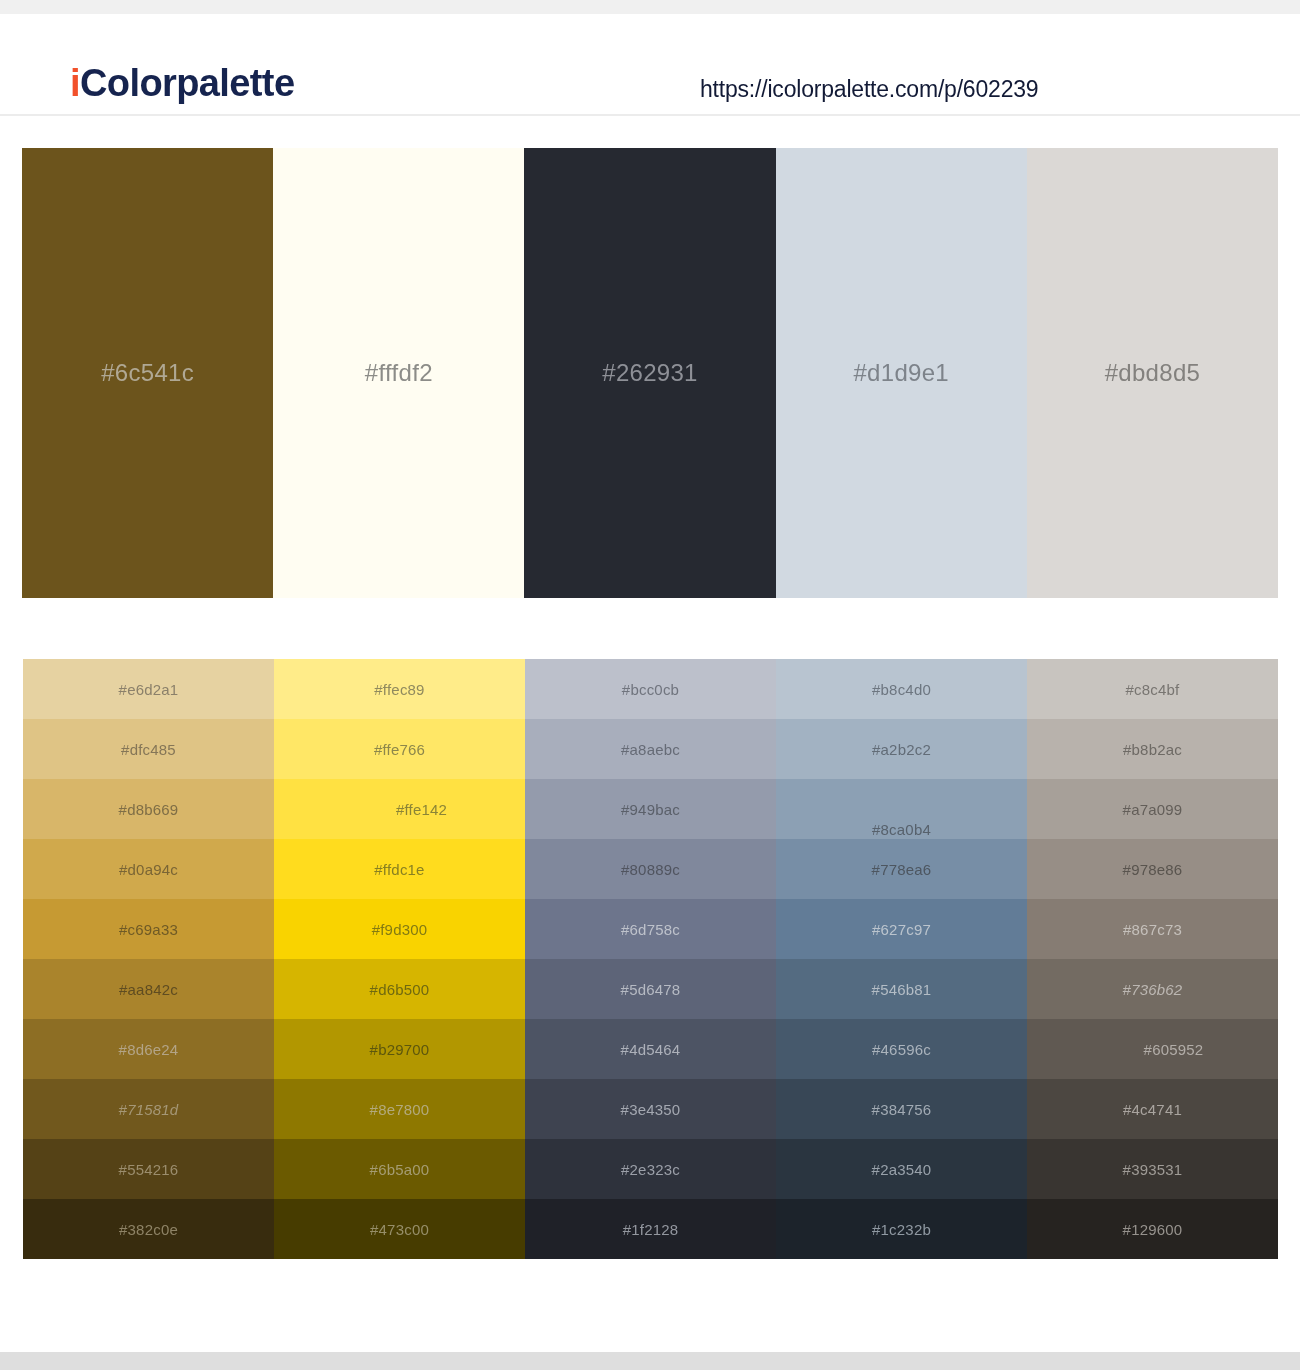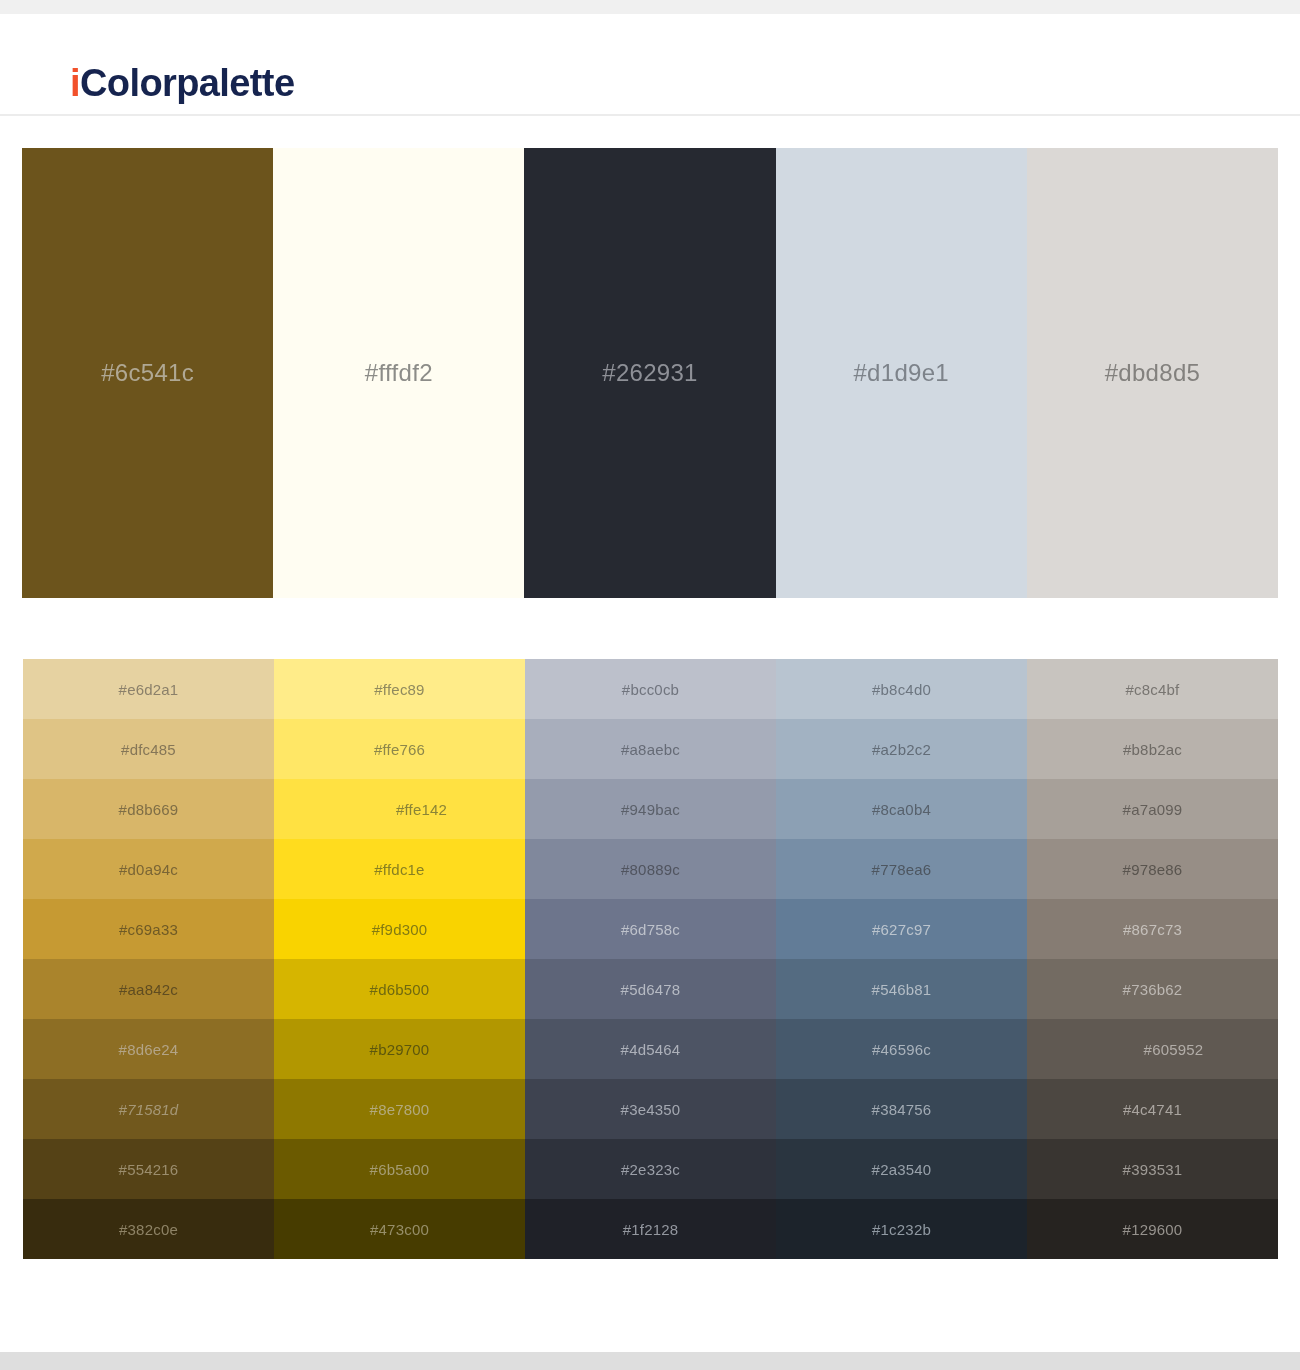--- a/index.html
+++ b/index.html
@@ -103,20 +103,21 @@
 </style>
 </head>
 <body>
 
 <div class="top-strip"></div>
 
 <header class="site-header">
   <div class="logo">
     <span class="logo-i">i</span><span class="logo-rest">Colorpalette</span>
   </div>
+  <div class="page-url">https://icolorpalette.com/p/602239</div>
 </header>
 
 <section class="main-swatches" id="main-swatches">
     <div class="main-swatch" style="background: rgb(108, 84, 28);">
       <div class="hex" style="color: rgb(176, 168, 148);">#6c541c</div>
     </div>
     <div class="main-swatch" style="background: rgb(255, 253, 242);">
       <div class="hex" style="color: rgb(140, 140, 136);">#fffdf2</div>
     </div>
     <div class="main-swatch" style="background: rgb(38, 41, 49);">
@@ -228,21 +229,21 @@
       </div>
     </div>
     <div class="shade-col">
       <div class="shade-cell" style="background: rgb(184, 196, 208);">
         <div class="hex" style="color: rgb(109, 118, 128);">#b8c4d0</div>
       </div>
       <div class="shade-cell" style="background: rgb(162, 178, 194);">
         <div class="hex" style="color: rgb(98, 108, 119);">#a2b2c2</div>
       </div>
       <div class="shade-cell" style="background: rgb(140, 160, 180);">
-        <div class="hex" style="color: rgb(87, 97, 108);">#8ca0b4</div>
+        <div class="hex" style="color: rgb(87, 97, 108); margin-top: 20px;">#8ca0b4</div>
       </div>
       <div class="shade-cell" style="background: rgb(119, 142, 166);">
         <div class="hex" style="color: rgb(77, 86, 96);">#778ea6</div>
       </div>
       <div class="shade-cell" style="background: rgb(98, 124, 151);">
         <div class="hex" style="color: rgb(187, 196, 205);">#627c97</div>
       </div>
       <div class="shade-cell" style="background: rgb(84, 107, 129);">
         <div class="hex" style="color: rgb(179, 188, 197);">#546b81</div>
       </div>
@@ -268,21 +269,21 @@
       </div>
       <div class="shade-cell" style="background: rgb(167, 160, 153);">
         <div class="hex" style="color: rgb(99, 94, 89);">#a7a099</div>
       </div>
       <div class="shade-cell" style="background: rgb(151, 142, 134);">
         <div class="hex" style="color: rgb(89, 84, 78);">#978e86</div>
       </div>
       <div class="shade-cell" style="background: rgb(134, 124, 115);">
         <div class="hex" style="color: rgb(197, 192, 187);">#867c73</div>
       </div>
-      <div class="shade-cell" style="background: rgb(115, 107, 98);">
+      <div class="shade-cell" style="background: rgb(115, 107, 98); font-style: italic;">
         <div class="hex" style="color: rgb(188, 183, 178);">#736b62</div>
       </div>
       <div class="shade-cell" style="background: rgb(96, 89, 82);">
         <div class="hex" style="color: rgb(178, 173, 168); padding-left: 42px;">#605952</div>
       </div>
       <div class="shade-cell" style="background: rgb(76, 71, 65);">
         <div class="hex" style="color: rgb(169, 164, 159);">#4c4741</div>
       </div>
       <div class="shade-cell" style="background: rgb(57, 53, 49);">
         <div class="hex" style="color: rgb(159, 155, 150);">#393531</div>

